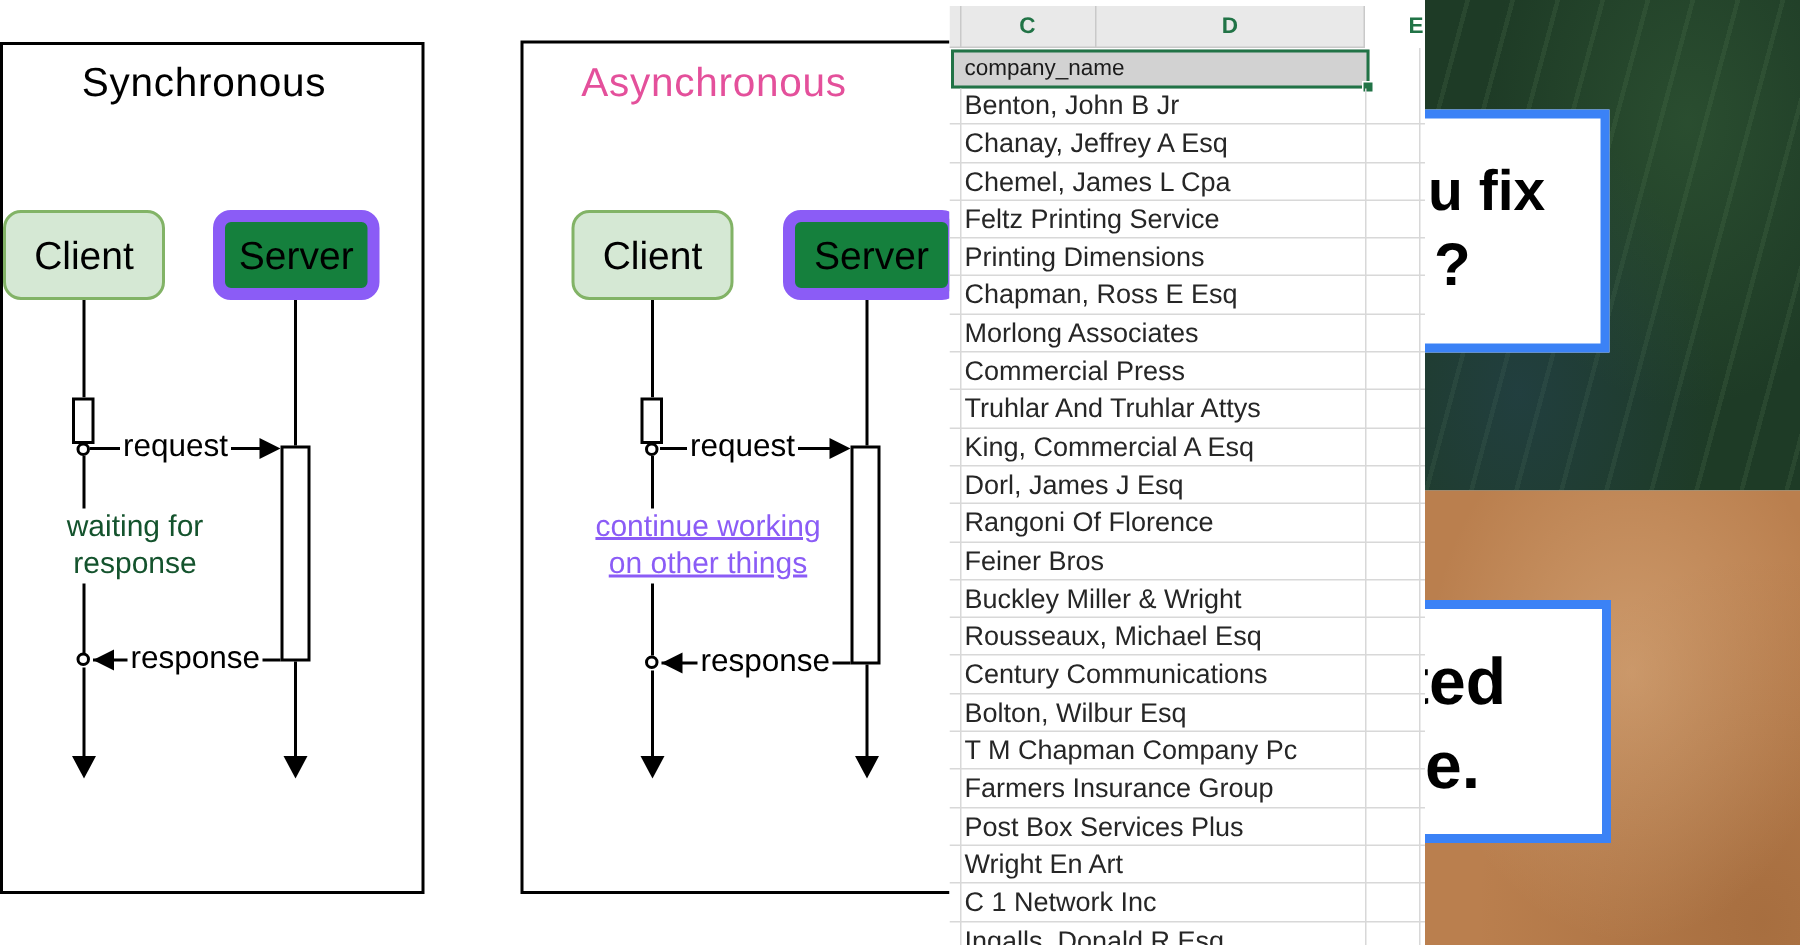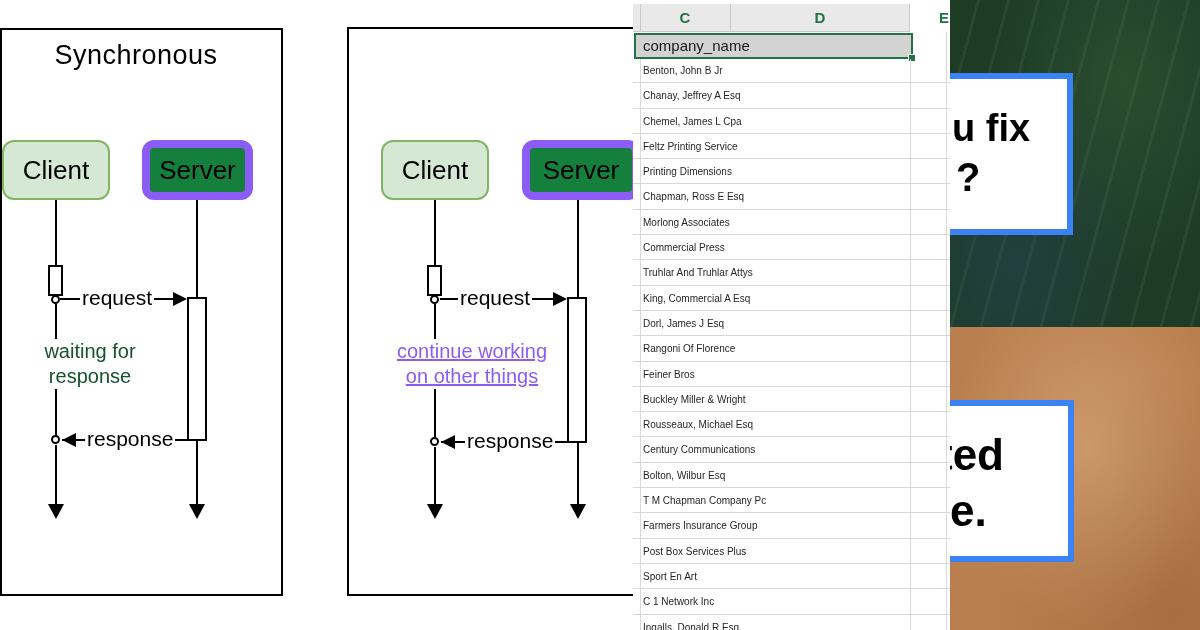--- a/index.html
+++ b/index.html
@@ -46,21 +46,21 @@
               border-bottom:1px solid #c9c9c9; }
   .col-head { position:absolute; top:4px; height:28px; line-height:27px; text-align:center;
               font-size:15px; font-weight:bold; color:#217346; }
   .vsep { position:absolute; top:4px; height:28px; width:1px; background:#c9c9c9; }
   .sel-box { position:absolute; left:1px; top:33px; width:279px; height:26px;
              background:#d2d2d2; border:2px solid #217346;
              font-size:15px; color:#1a1a1a; line-height:22px; padding-left:7px; }
   .fill-handle { position:absolute; left:275px; top:54px; width:8px; height:8px;
                  background:#217346; border:1px solid #fff; }
   #rows { position:absolute; left:0; top:58px; width:317px; }
-  .row { height:25.3px; border-bottom:1px solid #d8d8d8; font-size:10px; color:#262626;
+  .row { height:25.3px; border-bottom:1px solid #d8d8d8; font-size:18px; color:#262626;
          line-height:25px; padding-left:10px; white-space:nowrap; overflow:hidden; }
   .vgrid { position:absolute; width:1px; background:#d8d8d8; }
 
   
   #photo-region { position:absolute; left:950px; top:0; width:250px; height:630px;
                   overflow:hidden; }
   #photo-top { position:absolute; left:0; top:0; width:250px; height:327px;
      background:
        radial-gradient(ellipse at 70% 25%, rgba(70,120,70,.30), transparent 55%),
        radial-gradient(ellipse at 25% 80%, rgba(40,70,110,.35), transparent 50%),
@@ -112,20 +112,21 @@
     <div class="arr-left" style="left:62px;top:433px"></div>
     <div class="o-circle" style="left:51px;top:435px"></div>
     <div class="msg-label" style="left:85px;top:427px">response</div>
 
     <div class="vline" style="left:55px;top:445px;height:60px"></div>
     <div class="arr-down" style="left:48px;top:504px"></div>
     <div class="vline" style="left:196px;top:441px;height:64px"></div>
     <div class="arr-down" style="left:189px;top:504px"></div>
 
     <div class="frame" style="left:347px;top:27px;width:400px;height:569px"></div>
+    <div class="panel-title pink" style="left:347px;top:40px;width:258px">Asynchronous</div>
 
     <div class="actor client" style="left:381px;top:140px;width:108px">
       <span>Client</span>
     </div>
     <div class="actor server" style="left:522px;top:140px;width:118px">
       <span>Server</span>
     </div>
 
     <div class="vline" style="left:434px;top:200px;height:65px"></div>
     <div class="act-rect" style="left:427px;top:265px;height:31px"></div>
@@ -187,21 +188,21 @@
       <div class="row">Dorl, James J Esq</div>
       <div class="row">Rangoni Of Florence</div>
       <div class="row">Feiner Bros</div>
       <div class="row">Buckley Miller &amp; Wright</div>
       <div class="row">Rousseaux, Michael Esq</div>
       <div class="row">Century Communications</div>
       <div class="row">Bolton, Wilbur Esq</div>
       <div class="row">T M Chapman Company Pc</div>
       <div class="row">Farmers Insurance Group</div>
       <div class="row">Post Box Services Plus</div>
-      <div class="row">Sport En Art</div>
+      <div class="row">Wright En Art</div>
       <div class="row">C 1 Network Inc</div>
       <div class="row">Ingalls, Donald R Esq</div>
     </div>
   </section>
 
   <section id="photo-region">
     <div id="photo-top"></div>
     <div id="photo-bottom"></div>
 
     <div class="caption-card" style="left:-80px;top:73px;width:203px;height:162px">

